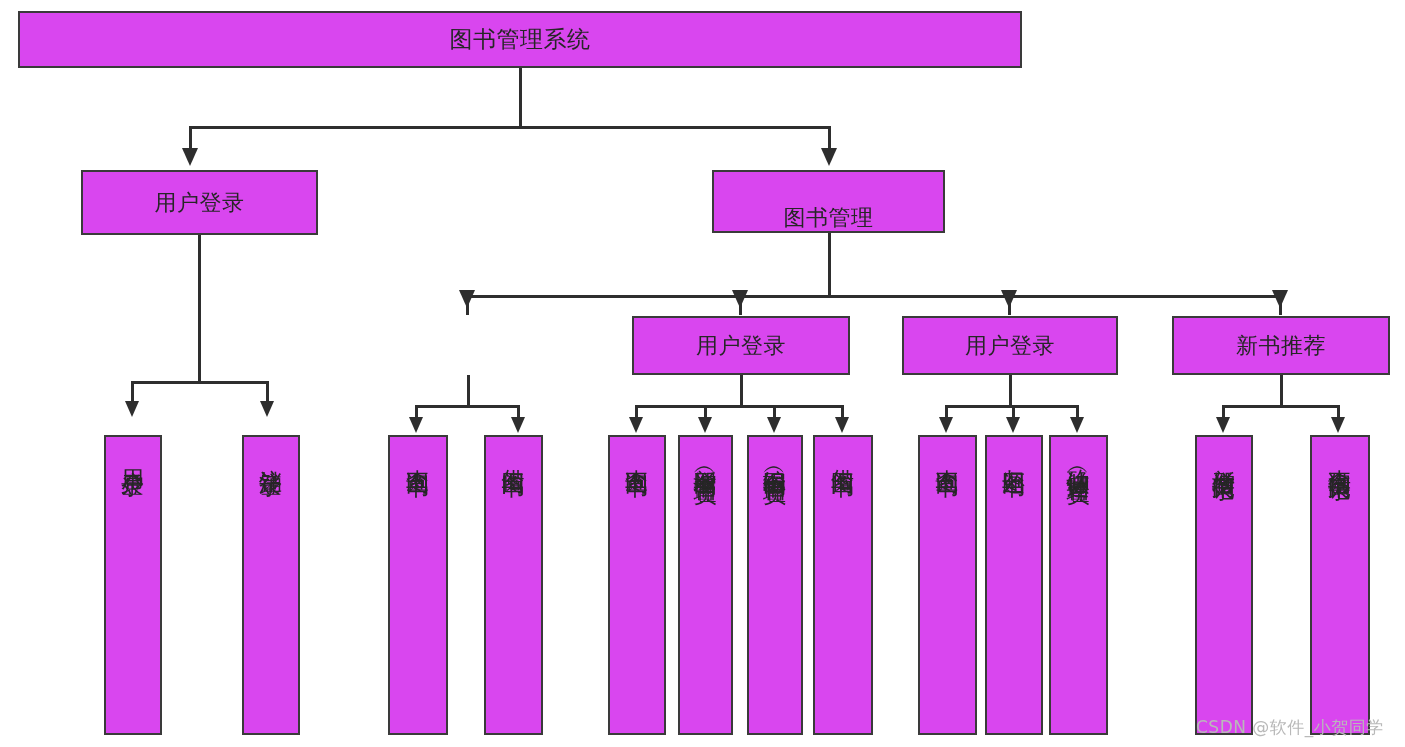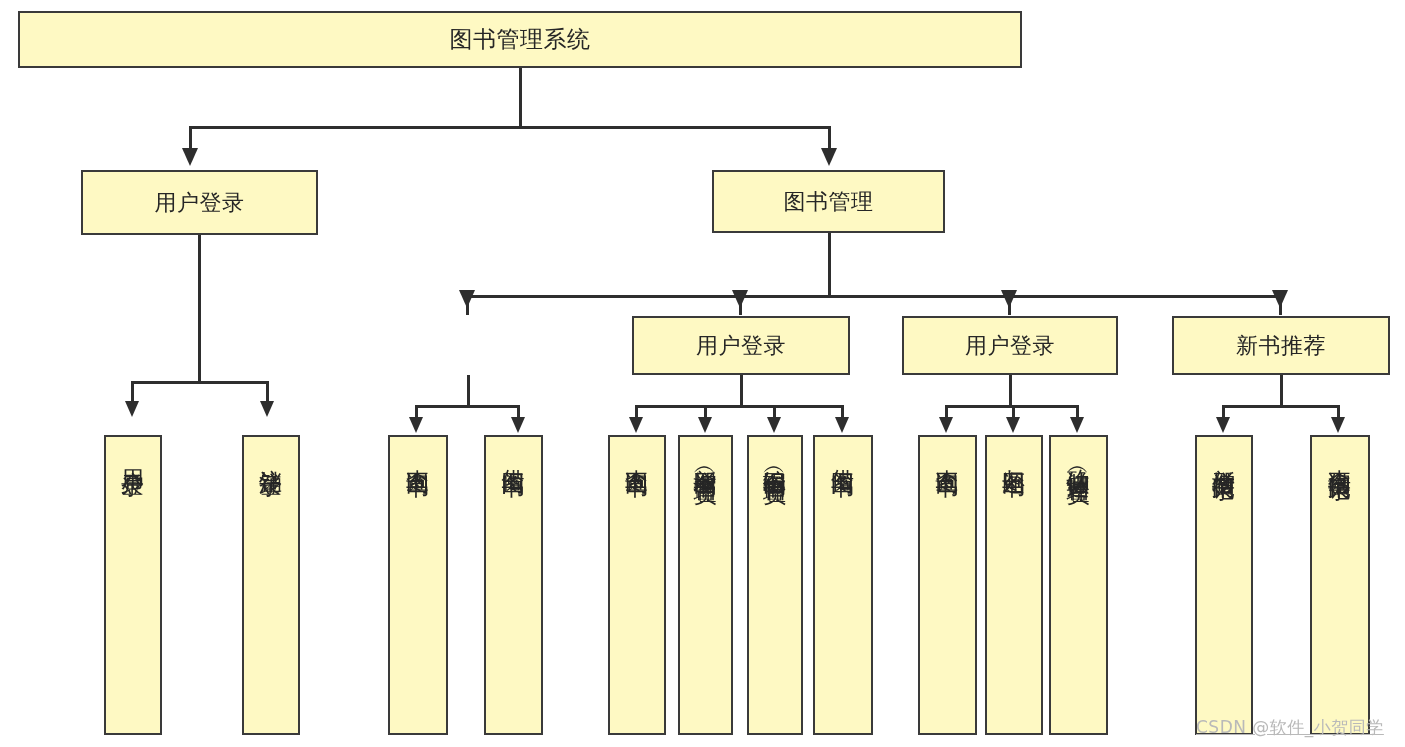--- a/index.html
+++ b/index.html
@@ -13,21 +13,21 @@
   #canvas {
     position: relative;
     width: 1405px;
     height: 747px;
     background: #ffffff;
     overflow: hidden;
   }
   .node {
     position: absolute;
     box-sizing: border-box;
-    background: #fef9c3;
+    background: #d946ef;
     border: 2px solid #3a3a3a;
     display: flex;
     align-items: center;
     justify-content: center;
     color: #262626;
   }
   .node .lbl {
     display: block;
     text-align: center;
     line-height: 1.18;
@@ -73,21 +73,20 @@
     border-left-width: 7px;
     border-right-width: 7px;
     border-top-width: 16px;
   }
   #watermark {
     position: absolute;
     font-size: 17px;
     color: #b9b9b9;
     white-space: nowrap;
     letter-spacing: 0.5px;
-    text-decoration: underline;
   }
 </style>
 </head>
 <body>
 
 <div id="canvas">
 
   <div class="ln v" style="left:519px; top:68px; height:60px;"></div>
 
   <div class="ln h" style="left:189px; top:126px; width:642px;"></div>
@@ -149,21 +148,21 @@
   <div class="ln v" style="left:1337px; top:405px; height:14px;"></div>
   <div class="arrow sm" style="left:1331px; top:417px;"></div>
 
   <div class="node h-node title-node" style="left:18px; top:11px; width:1004px; height:57px;">
     <span class="lbl">图书管理系统</span>
   </div>
 
   <div class="node h-node" style="left:81px; top:170px; width:237px; height:65px;">
     <span class="lbl">用户登录</span>
   </div>
-  <div class="node h-node" style="left:712px; top:170px; width:233px; height:63px;">
+  <div class="node h-node" style="left:712px; top:170px; width:233px; height:63px;align-items:flex-end;">
     <span class="lbl">图书管理</span>
   </div>
 
   <div class="node h-node" style="left:632px; top:316px; width:218px; height:59px;">
     <span class="lbl">用户登录</span>
   </div>
   <div class="node h-node" style="left:902px; top:316px; width:216px; height:59px;">
     <span class="lbl">用户登录</span>
   </div>
   <div class="node h-node" style="left:1172px; top:316px; width:218px; height:59px;">

